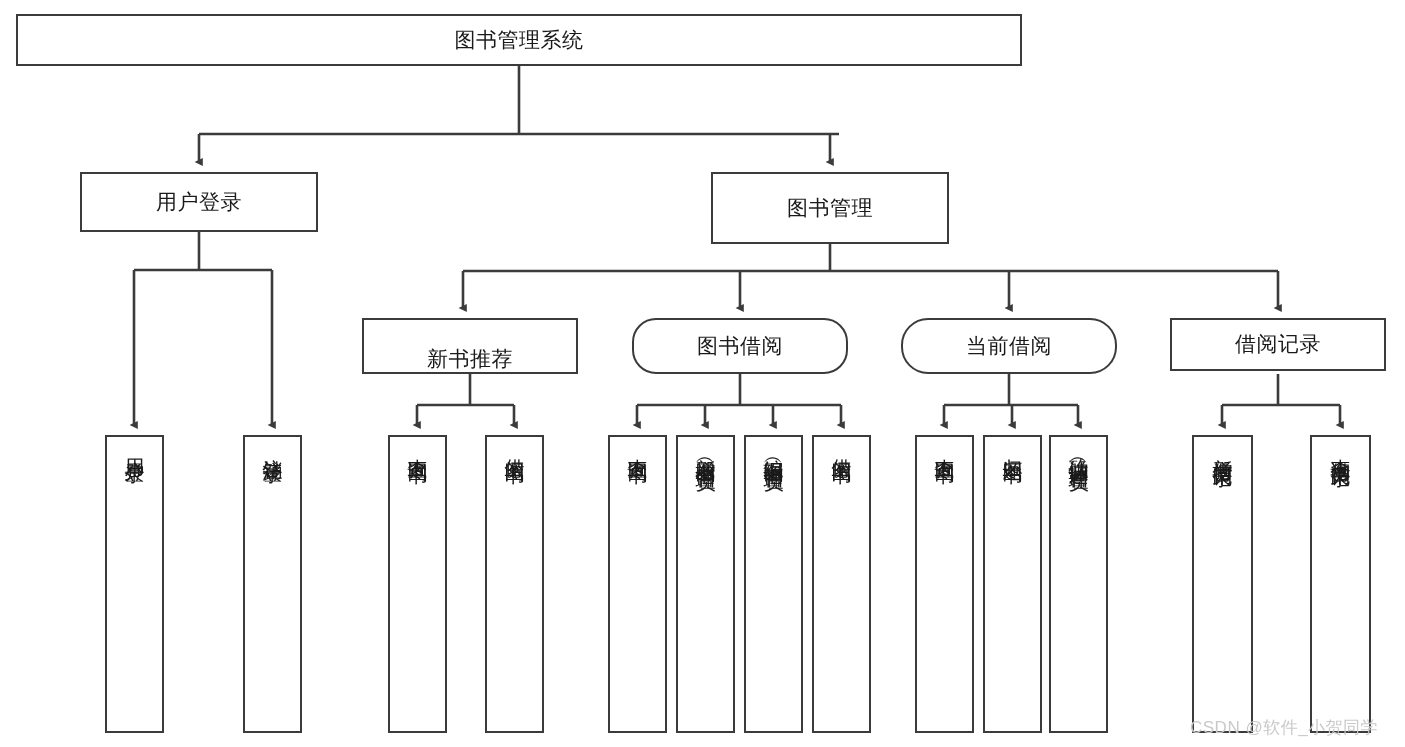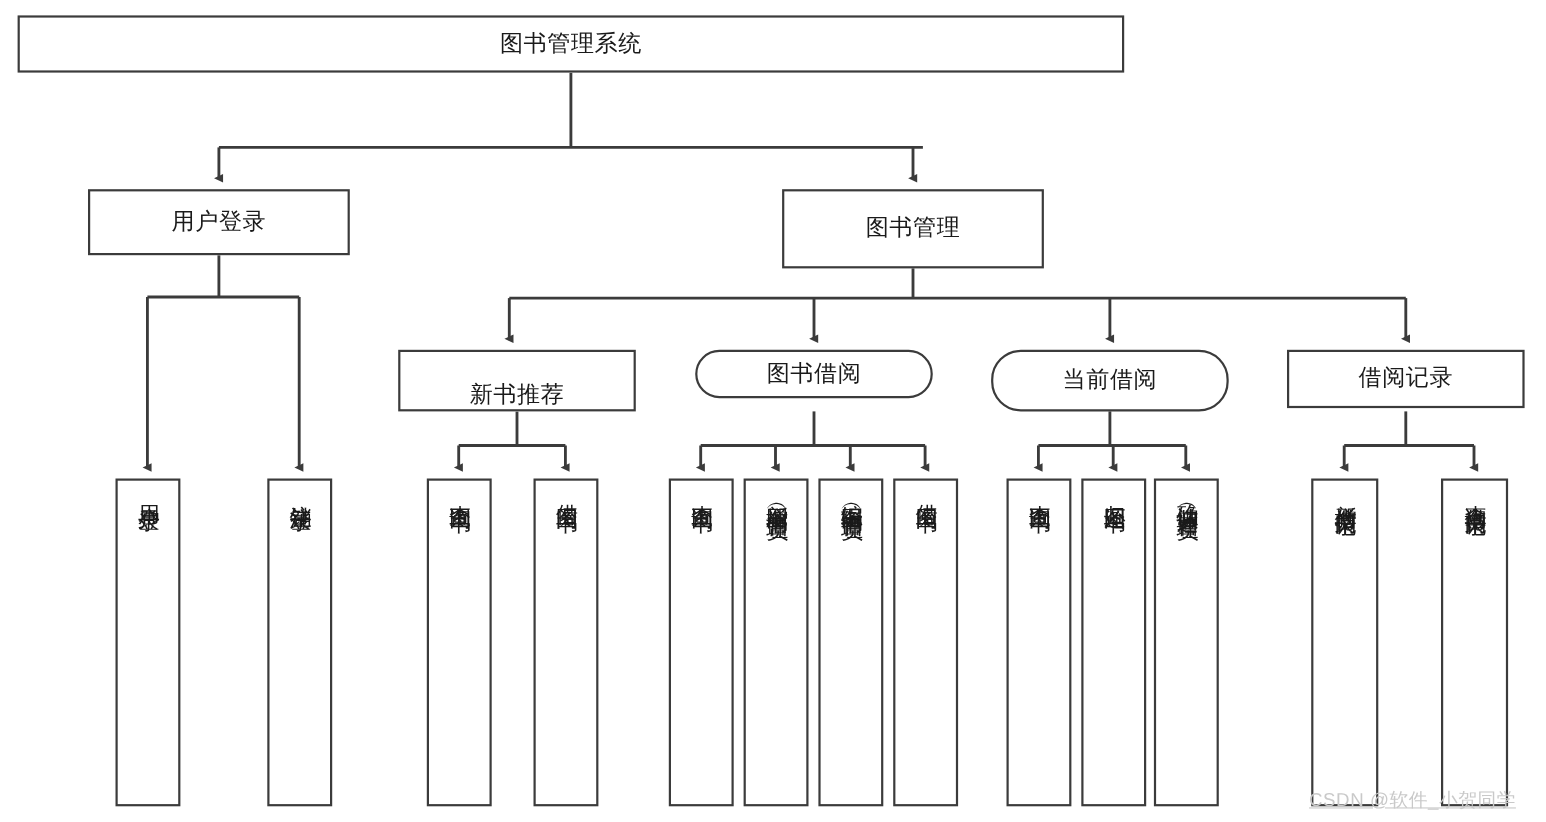--- a/index.html
+++ b/index.html
@@ -135,21 +135,21 @@
   <div class="node horiz" style="left:80px; top:172px; width:238px; height:60px;">
     <span class="lbl">用户登录</span>
   </div>
   <div class="node horiz" style="left:711px; top:172px; width:238px; height:72px;">
     <span class="lbl">图书管理</span>
   </div>
 
   <div class="node horiz" style="left:362px; top:318px; width:216px; height:56px;align-items:flex-end;">
     <span class="lbl">新书推荐</span>
   </div>
-  <div class="node horiz" style="left:632px; top:318px; width:216px; height:44px;border-radius:24px;">
+  <div class="node horiz" style="left:632px; top:318px; width:216px; height:56px;border-radius:24px;">
     <span class="lbl">图书借阅</span>
   </div>
   <div class="node horiz" style="left:901px; top:318px; width:216px; height:56px;border-radius:27px;">
     <span class="lbl">当前借阅</span>
   </div>
   <div class="node horiz" style="left:1170px; top:318px; width:216px; height:53px;">
     <span class="lbl">借阅记录</span>
   </div>
 
   <div class="node vert" style="left:105px; top:435px; width:59px; height:298px;">
@@ -189,15 +189,15 @@
     <span class="lbl">确认归还（管理员）</span>
   </div>
 
   <div class="node vert" style="left:1192px; top:435px; width:61px; height:298px;">
     <span class="lbl">新增借阅记录</span>
   </div>
   <div class="node vert" style="left:1310px; top:435px; width:61px; height:298px;">
     <span class="lbl">查询借阅记录</span>
   </div>
 
-  <div class="watermark" style="left:1190px; top:716px;text-decoration:underline;">CSDN @软件_小贺同学</div>
+  <div class="watermark" style="left:1190px; top:716px;">CSDN @软件_小贺同学</div>
 
 </div>
 
 </body></html>

